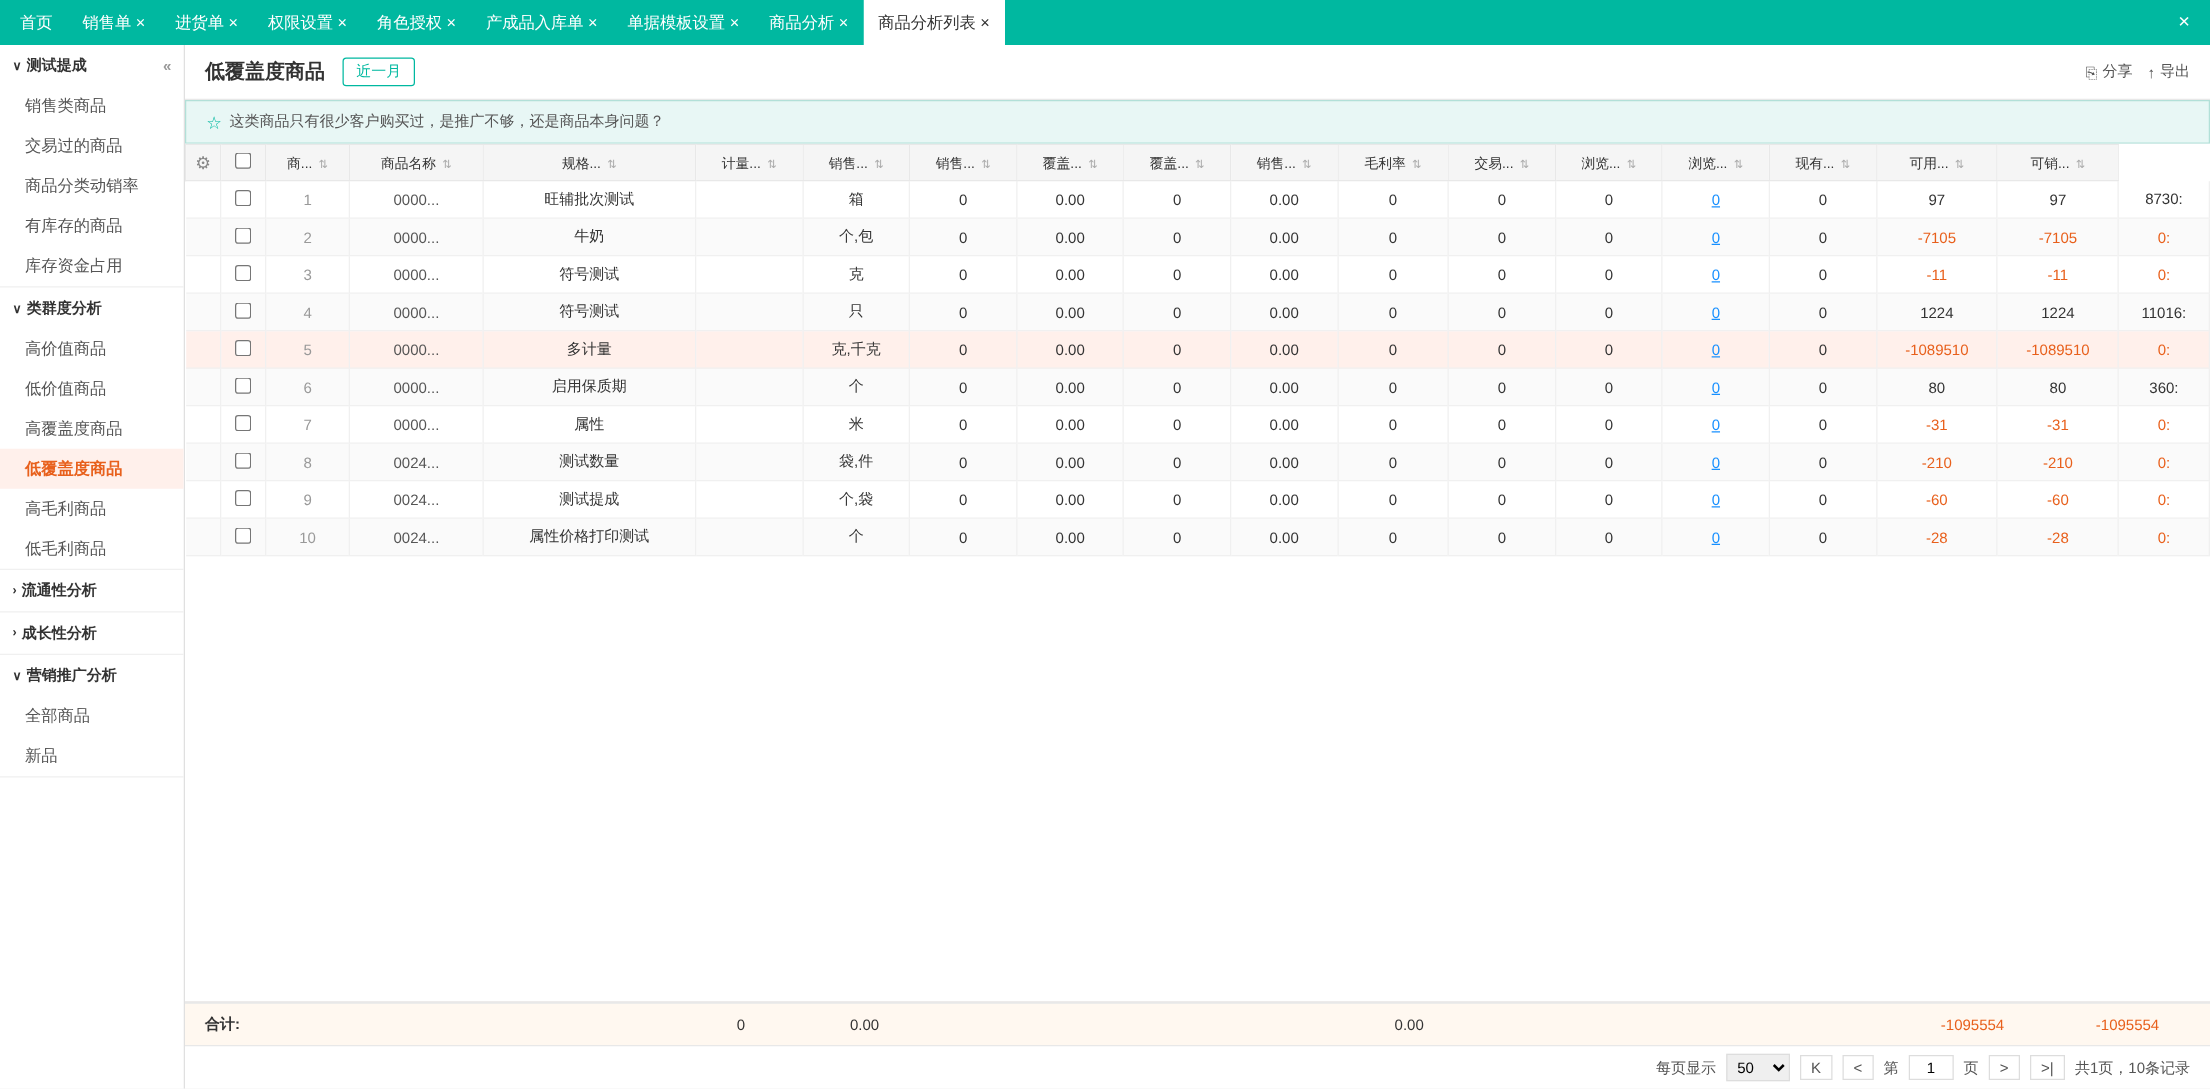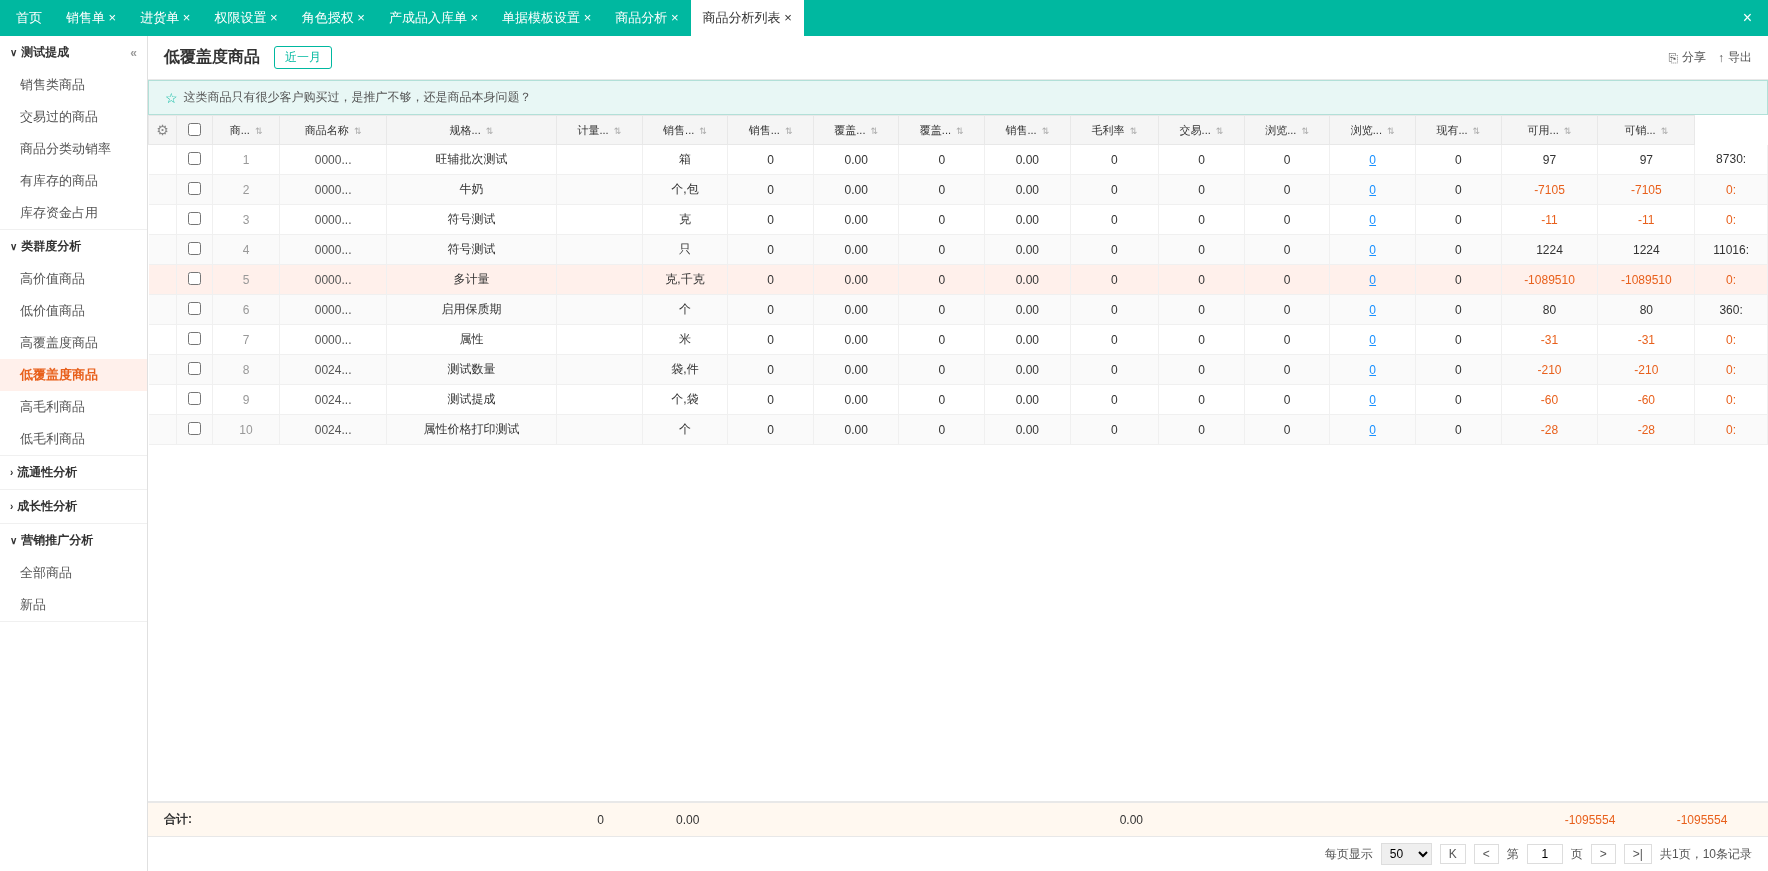--- a/index.html
+++ b/index.html
@@ -187,21 +187,21 @@
     
     input[type="checkbox"] { cursor: pointer; }
 
     
     .table-footer {
       background: #fff8f0;
       border-top: 2px solid #e8e8e8;
       display: flex;
       align-items: center;
       padding: 8px 16px;
-      gap: 12px;
+      gap: 24px;
       font-size: 12px;
     }
     .footer-label { color: #333; font-weight: bold; }
     .footer-cell { text-align: center; color: #333; }
     .footer-cell.red { color: #e8601c; }
 
     
     .pagination-bar {
       background: #fff;
       border-top: 1px solid #e8e8e8;

